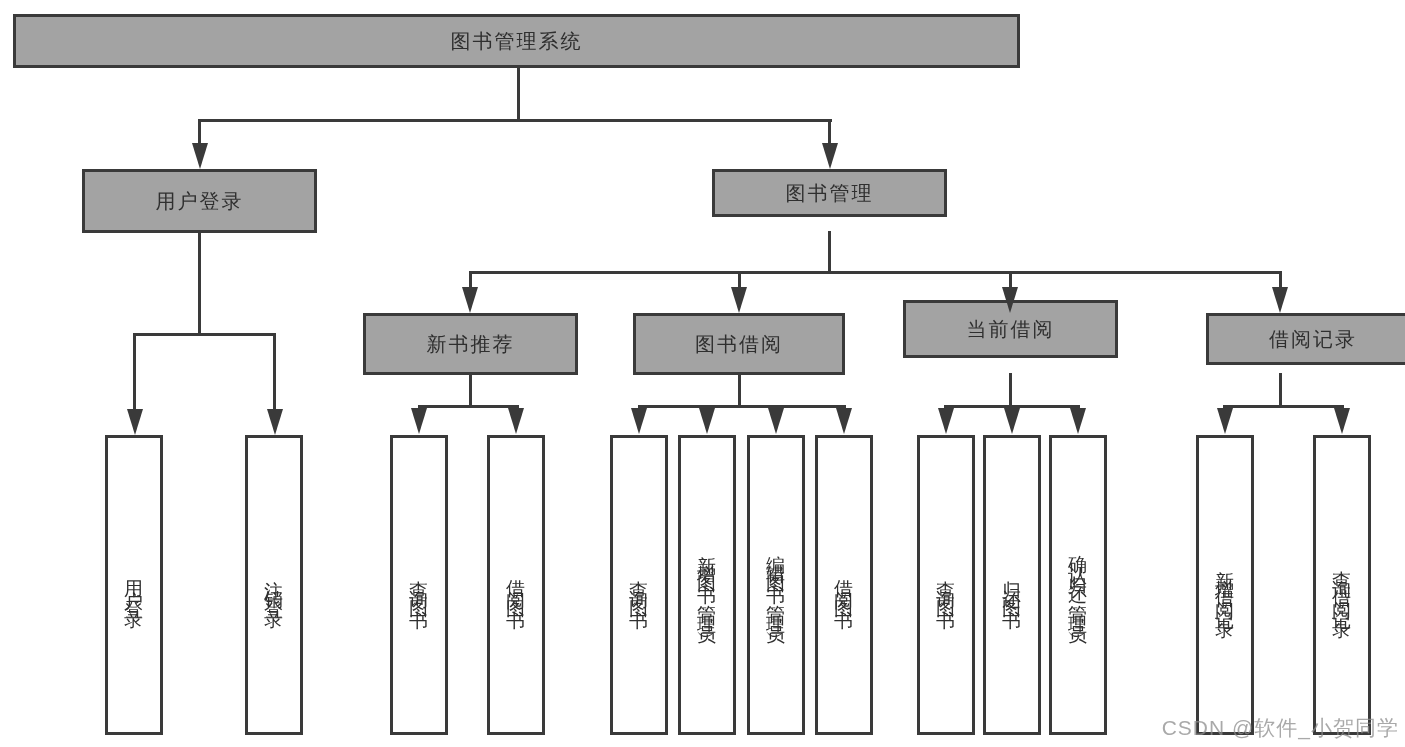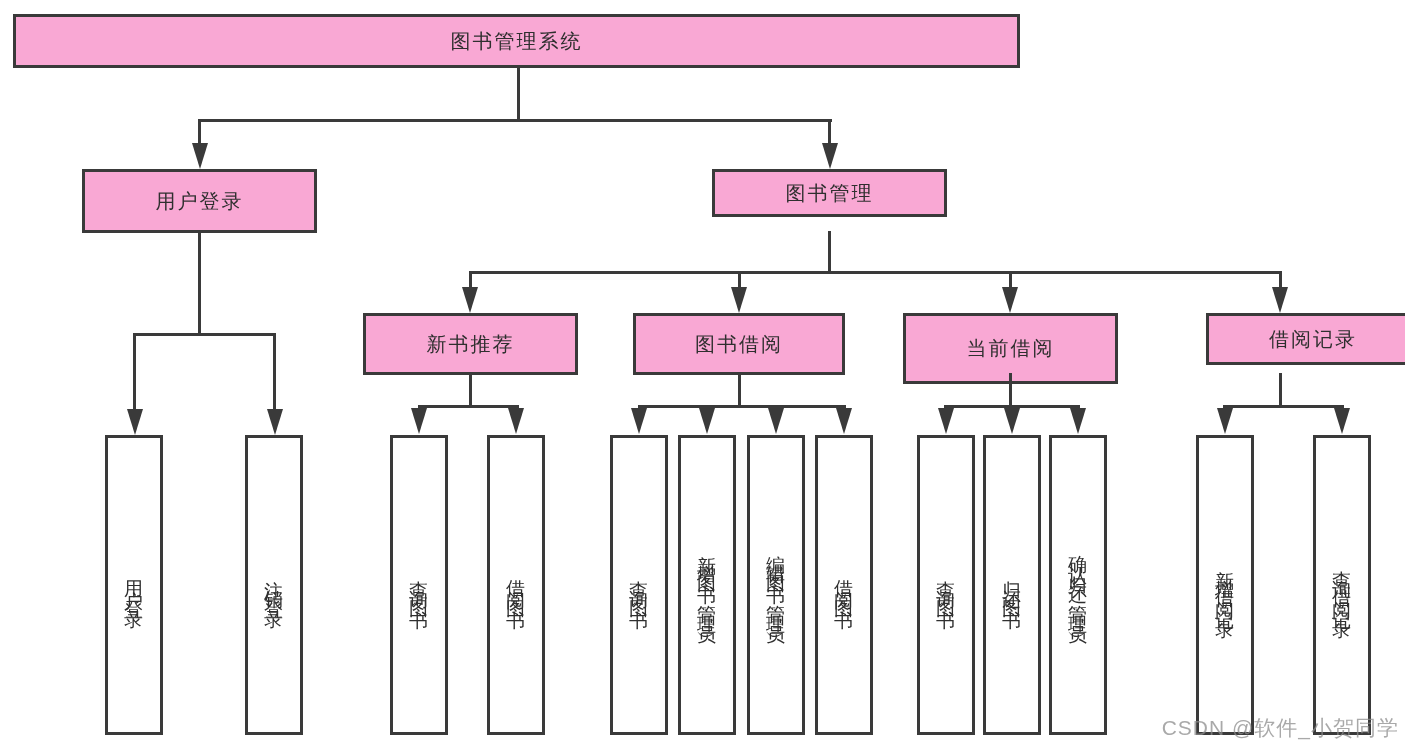--- a/index.html
+++ b/index.html
@@ -15,21 +15,21 @@
     position: relative;
     width: 1405px;
     height: 747px;
     background: var(--bg);
     overflow: hidden;
   }
 
   .box {
     position: absolute;
     border: 3px solid var(--line);
-    background: #f9a8d4;
+    background: #a3a3a3;
     display: flex;
     align-items: center;
     justify-content: center;
     color: var(--text);
     font-size: 20px;
     letter-spacing: 2px;
   }
 
   .leaf {
     position: absolute;
@@ -91,21 +91,21 @@
   </div>
 
   <div class="box" style="left:363px; top:313px; width:215px; height:62px;font-family:Liberation Mono, monospace;">
     <span>新书推荐</span>
   </div>
 
   <div class="box" style="left:633px; top:313px; width:212px; height:62px;">
     <span>图书借阅</span>
   </div>
 
-  <div class="box" style="left:903px; top:313px; width:215px; height:71px;">
+  <div class="box" style="left:903px; top:300px; width:215px; height:58px;">
     <span>当前借阅</span>
   </div>
 
   <div class="box" style="left:1206px; top:313px; width:214px; height:52px;">
     <span>借阅记录</span>
   </div>
 
   <div class="leaf" style="left:105px;">
     <span>用户登录</span>
   </div>

